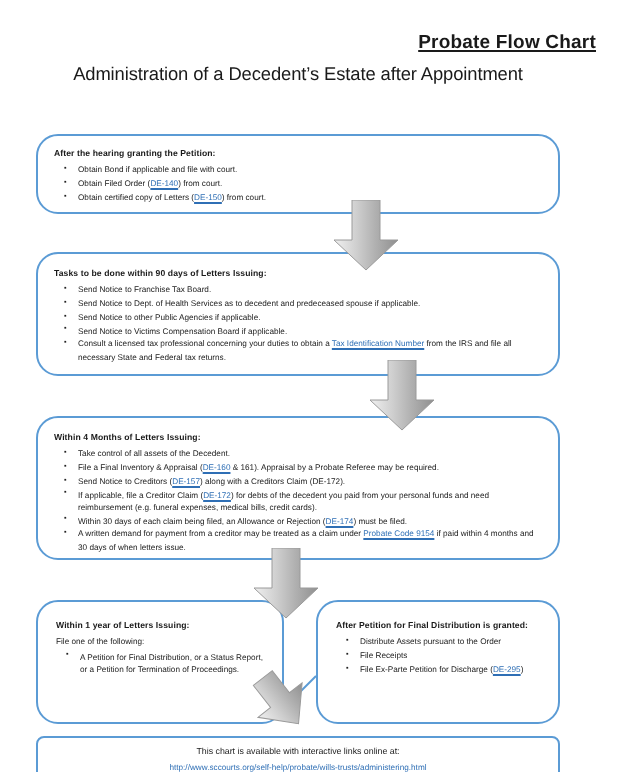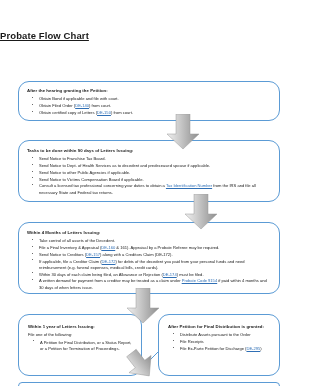--- a/index.html
+++ b/index.html
@@ -8,26 +8,26 @@
     background:#ffffff;
     font-family:"Liberation Sans",sans-serif;
     color:#1a1a1a;
     overflow:hidden;
     position:relative;
   }
   .page{position:relative;width:298px;height:386px;}
 
   
   .title{
-    text-align:left;
+    text-align:right;
     font-size:9.5px;
     font-weight:bold;
     text-decoration:underline;
     letter-spacing:.1px;
-    margin-top:30px;
+    margin-top:16px;
   }
   .subtitle{
     text-align:center;
     font-size:9.2px;
     font-weight:normal;
     margin-top:5px;
     letter-spacing:-.05px;
   }
 
   
@@ -128,20 +128,21 @@
     display:block;
     margin-top:1px;
   }
 </style>
 </head>
 <body>
 
 <div class="page">
 
   <div class="title">Probate Flow Chart</div>
+  <div class="subtitle">Administration of a Decedent’s Estate after Appointment</div>
 
   <svg style="position:absolute;left:0;top:0;width:298px;height:386px;z-index:1;">
     <path d="M183,91 L183,112" stroke="#5b9bd5" stroke-width="1" fill="none"></path>
     <path d="M201,172 L201,194" stroke="#5b9bd5" stroke-width="1" fill="none"></path>
     <path d="M143,264 L143,286" stroke="#5b9bd5" stroke-width="1" fill="none"></path>
     <path d="M150,330 L158,322" stroke="#5b9bd5" stroke-width="1" fill="none"></path>
   </svg>
 
   <div class="box" id="box-hearing">
     <h4>After the hearing granting the Petition:</h4>

